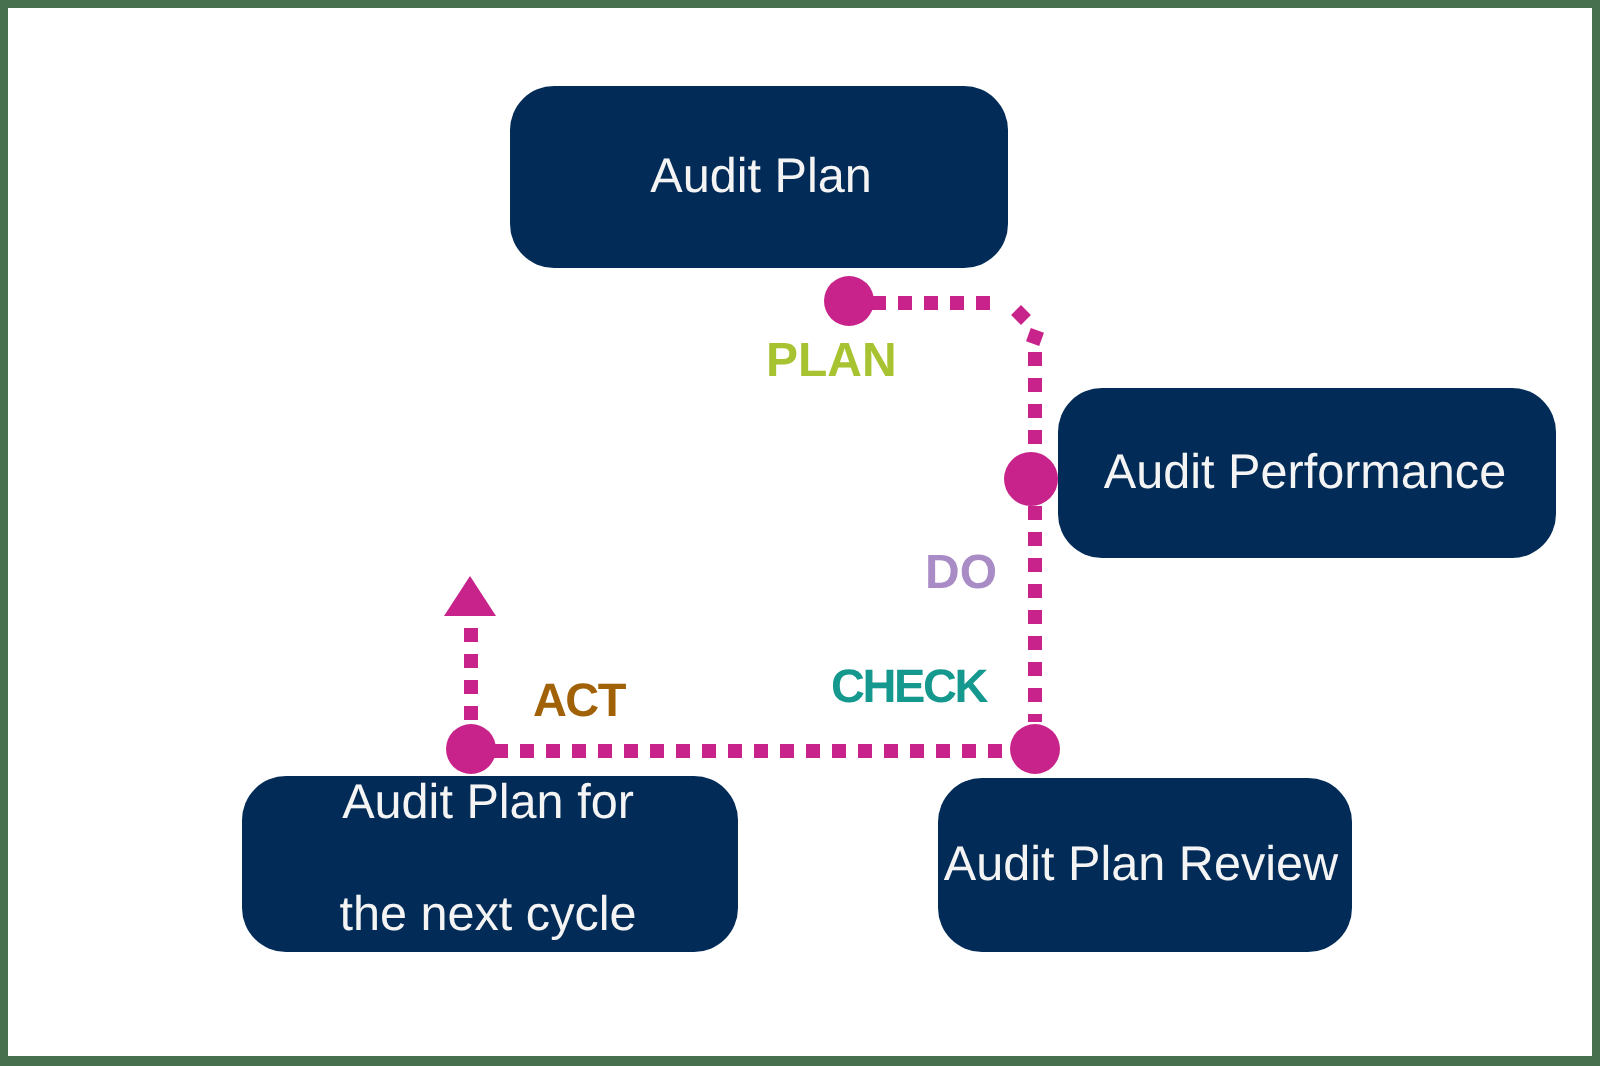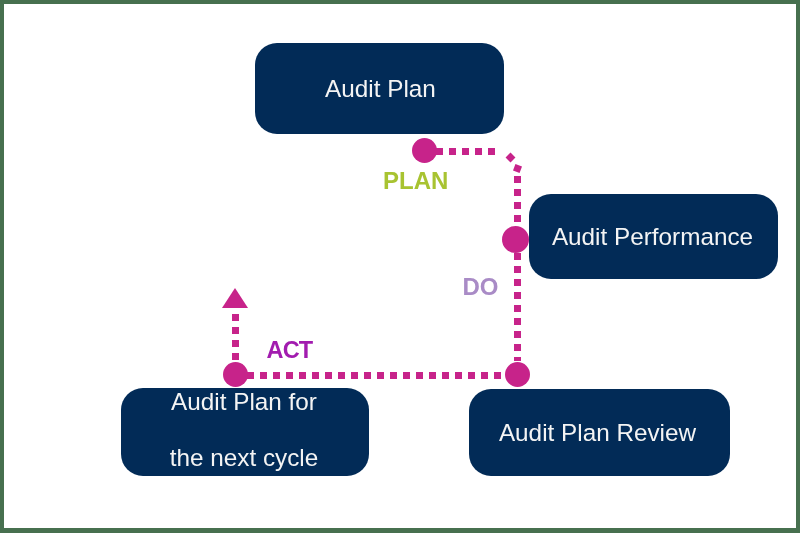--- a/index.html
+++ b/index.html
@@ -78,21 +78,21 @@
   <div class="edge-ring" style="border-color: rgb(71, 112, 79);"></div>
 
   <div class="node" id="box-plan" style="left: 255px; top: 43px; width: 249px; height: 91px; padding-bottom: 0; padding-left: 2px; background: rgb(2, 43, 87); color: rgb(244, 244, 244);">
     <span>Audit Plan</span>
   </div>
 
   <div class="node" id="box-perf" style="left: 529px; top: 194px; width: 249px; height: 85px; padding-bottom: 0; padding-right: 2px; background: rgb(2, 43, 87); color: rgb(244, 244, 244);">
     <span>Audit Performance</span>
   </div>
 
-  <div class="node" id="box-review" style="left: 469px; top: 389px; width: 261px; height: 87px; padding-bottom: 0; padding-right: 4px; background: rgb(2, 43, 87); color: rgb(244, 244, 244);">
+  <div class="node" id="box-review" style="left: 469px; top: 389px; width: 207px; height: 87px; padding-bottom: 0; padding-right: 4px; background: rgb(2, 43, 87); color: rgb(244, 244, 244);">
     <span>Audit Plan Review</span>
   </div>
 
   <div class="node" id="box-next" style="left: 121px; top: 388px; width: 248px; height: 88px; padding-bottom: 5px; padding-right: 2px; line-height: 27px; background: rgb(2, 43, 87); color: rgb(244, 244, 244); justify-content: space-between;">
     <span>Audit Plan for</span>
     <span>the next cycle</span>
   </div>
 
   <div class="dash-h" id="seg-h1" style="left: 436px; top: 147.5px; width: 65px; background: repeating-linear-gradient(90deg, rgb(199, 35, 138) 0px, rgb(199, 35, 138) 7px, transparent 7px, transparent 13px);"></div>
 
@@ -109,15 +109,16 @@
 
   <div class="arrow-up" id="arrow" style="left: 222px; top: 288px; border-bottom: 20px solid rgb(199, 35, 138);"></div>
 
   <div class="dot" id="dot-plan" style="left: 411.5px; top: 138px; width: 25px; height: 25px; background: rgb(199, 35, 138);"></div>
   <div class="dot" id="dot-do" style="left: 502px; top: 226px; width: 27px; height: 27px; background: rgb(199, 35, 138);"></div>
   <div class="dot" id="dot-check" style="left: 504.5px; top: 361.5px; width: 25px; height: 25px; background: rgb(199, 35, 138);"></div>
   <div class="dot" id="dot-act" style="left: 223px; top: 361.5px; width: 25px; height: 25px; background: rgb(199, 35, 138);"></div>
 
   <div class="step-label" id="label-plan" style="left: 383px; top: 169px; color: rgb(168, 195, 49);">PLAN</div>
   <div class="step-label" id="label-do" style="left: 462.5px; top: 227px; color: rgb(169, 139, 198); margin-top: 48px;">DO</div>
-  <div class="step-label" id="label-act" style="left: 266.5px; top: 337.5px; font-size: 23.5px; letter-spacing: -0.8px; color: #a21caf;">ACT</div>
+  <div class="step-label" id="label-check" style="left: 415.5px; top: 331px; font-size: 23.5px; letter-spacing: -1.2px; color: rgb(21, 152, 142);">CHECK</div>
+  <div class="step-label" id="label-act" style="left: 266.5px; top: 337.5px; font-size: 23.5px; letter-spacing: -0.8px; color: #a16207;">ACT</div>
 
 </div>
 
 </body></html>

